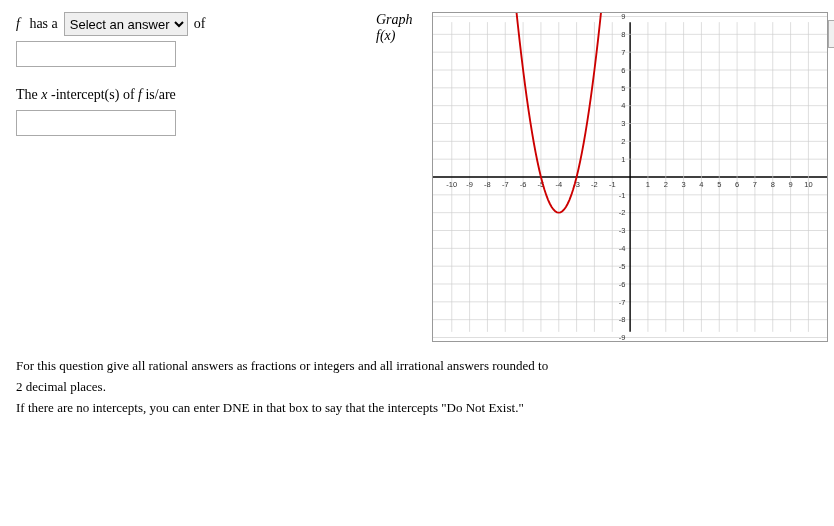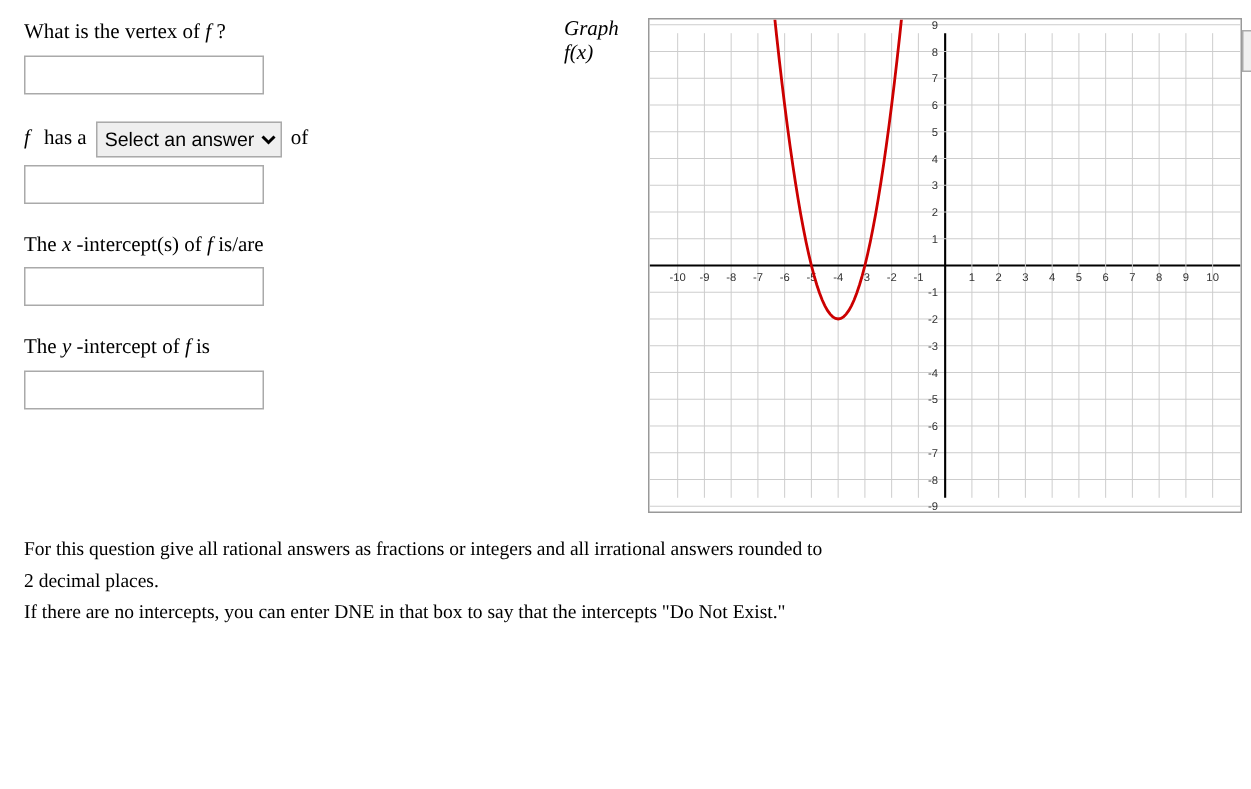--- a/index.html
+++ b/index.html
@@ -138,26 +138,20 @@
     
     .grid-minor { stroke: #ddd; stroke-width: 0.5; }
   </style>
 </head>
 <body>
 
 <div class="top-row">
 
   <div class="left-panel">
 
-    <div class="question-block">
-      <label>
-        What is the vertex of <span class="italic">f</span> ?
-      </label>
-      <input type="text" value="" style="">
-    </div>
 
 
     <div class="question-block">
       <div class="inline-row">
         <span class="italic">f</span>
         <span>&nbsp;has a</span>
         <select>
           <option>Select an answer</option>
           <option>minimum</option>
           <option>maximum</option>
@@ -167,26 +161,20 @@
       <input type="text" value="" style="">
     </div>
 
     <div class="question-block">
       <label>
         The <span class="italic">x</span> -intercept(s) of <span class="italic">f</span> is/are
       </label>
       <input type="text" value="" style="">
     </div>
 
-    <div class="question-block">
-      <label>
-        The <span class="italic">y</span> -intercept of <span class="italic">f</span> is
-      </label>
-      <input type="text" value="" style="">
-    </div>
   </div>
 
   <div class="right-panel">
     <div class="graph-title">Graph <span class="italic">f</span>(<span class="italic">x</span>)</div>
 
     <div class="graph-container">
       <svg class="graph-svg" viewBox="0 0 420 330">
 
         <g class="grid-minor">
           

